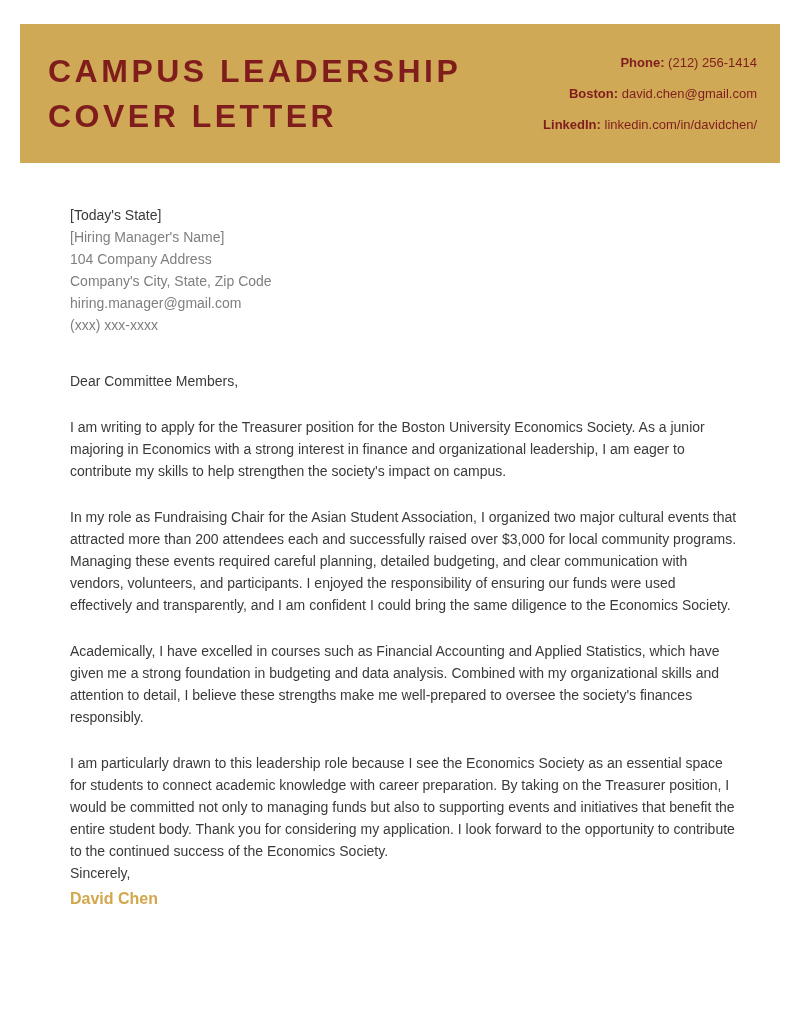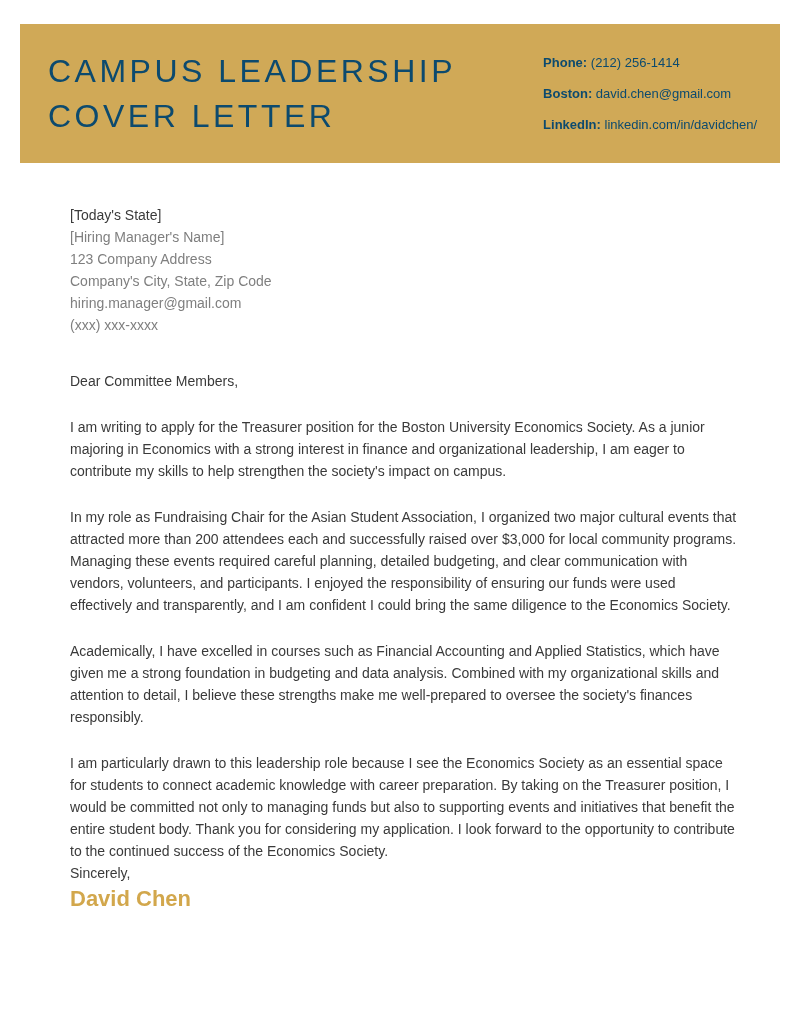--- a/index.html
+++ b/index.html
@@ -28,33 +28,33 @@
   .header {
     margin: 24px 20px 0 20px;
     height: 139px;
     background: var(--banner);
     display: flex;
     justify-content: space-between;
     align-items: center;
     padding: 0 23px 0 28px;
   }
   .title {
-    color: #0c4a6e;
+    color: #7f1d1d;
     font-size: 32px;
-    font-weight: 400;
+    font-weight: 700;
     letter-spacing: 3.5px;
     line-height: 45px;
     text-transform: uppercase;
     white-space: nowrap;
   }
   .contact {
-    color: #0c4a6e;
+    color: #7f1d1d;
     font-size: 13px;
     line-height: 31px;
-    text-align: left;
+    text-align: right;
     white-space: nowrap;
   }
   .contact .label { font-weight: 700; }
   
   .letter {
     margin: 0 50px 0 70px;
     color: var(--text);
     font-size: 14px;
     line-height: 22px;
   }
@@ -63,21 +63,21 @@
     max-width: 678px;
   }
   .date { margin-top: 41px; }
   .recipient { color: var(--muted); }
   .salutation { margin-top: 34px; }
   .closing { }
   .signature {
     margin-top: 2px;
     color: var(--signature);
     font-weight: 700;
-    font-size: 22px;
+    font-size: 16px;
     line-height: 26px;
   }
 </style>
 </head>
 <body>
 
 <div class="page">
 
   <header class="header">
     <div class="title">
@@ -89,21 +89,21 @@
       <div><span class="label">Boston:</span> <span>david.chen@gmail.com</span></div>
       <div><span class="label">LinkedIn:</span> <span>linkedin.com/in/davidchen/</span></div>
     </div>
   </header>
 
   <main class="letter">
     <div class="date">[Today's State]</div>
 
     <div class="recipient">
       <div>[Hiring Manager's Name]</div>
-      <div>123 Company Address</div>
+      <div>104 Company Address</div>
       <div>Company's City, State, Zip Code</div>
       <div>hiring.manager@gmail.com</div>
       <div>(xxx) xxx-xxxx</div>
     </div>
 
     <div class="salutation">Dear Committee Members,</div>
 
     <p>I am writing to apply for the Treasurer position for the Boston University Economics Society. As a junior majoring in Economics with a strong interest in finance and organizational leadership, I am eager to contribute my skills to help strengthen the society's impact on campus.</p>
     <p>In my role as Fundraising Chair for the Asian Student Association, I organized two major cultural events that attracted more than 200 attendees each and successfully raised over $3,000 for local community programs. Managing these events required careful planning, detailed budgeting, and clear communication with vendors, volunteers, and participants. I enjoyed the responsibility of ensuring our funds were used effectively and transparently, and I am confident I could bring the same diligence to the Economics Society.</p>
     <p>Academically, I have excelled in courses such as Financial Accounting and Applied Statistics, which have given me a strong foundation in budgeting and data analysis. Combined with my organizational skills and attention to detail, I believe these strengths make me well-prepared to oversee the society's finances responsibly.</p>

